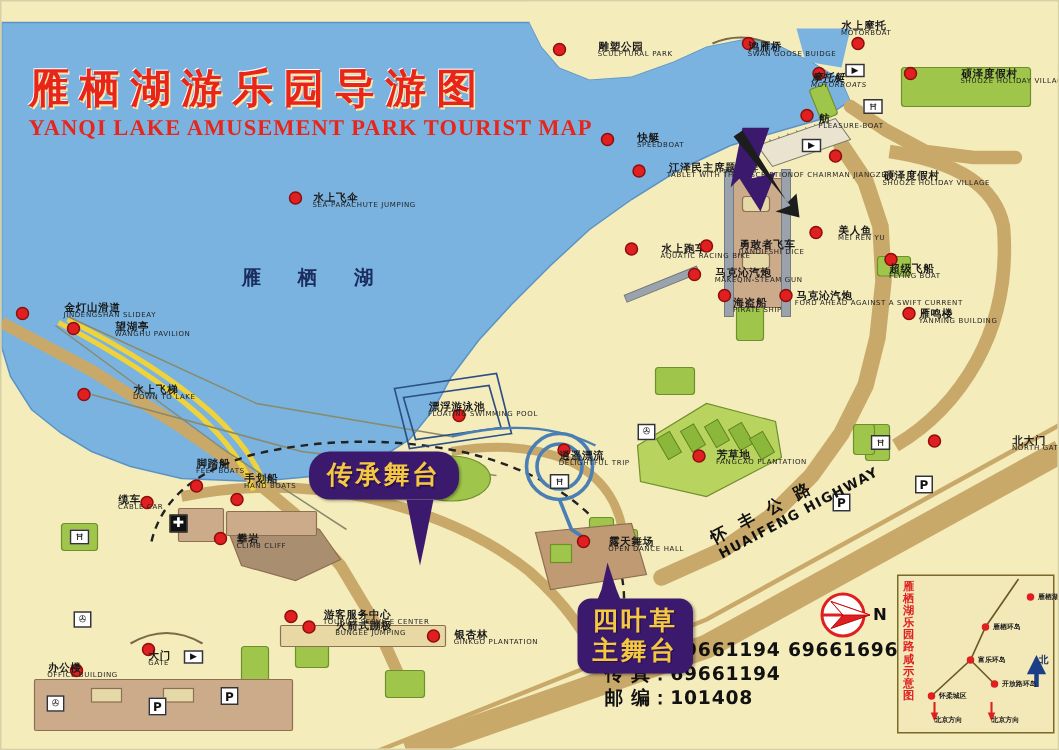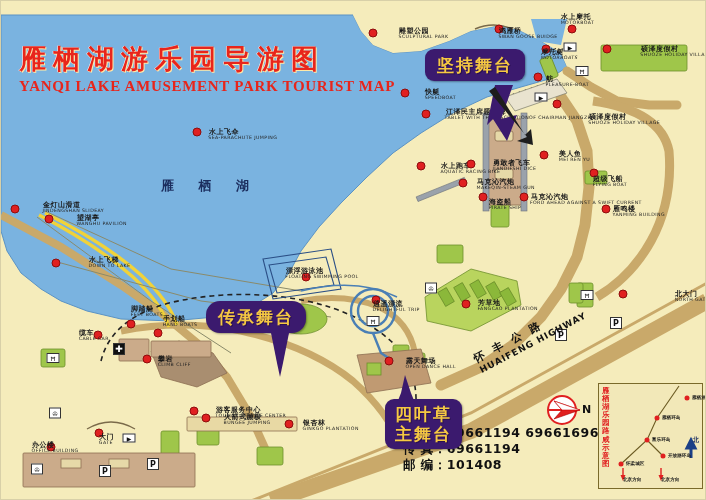--- a/index.html
+++ b/index.html
@@ -427,23 +427,20 @@
         <div class="ilbl" style="left: 53px; top: 53px;">富乐环岛</div>
         <div class="idot" style="left: 64px; top: 72px;"></div>
         <div class="ilbl" style="left: 69px; top: 69px;">开放路环岛</div>
         <div class="idot" style="left: 22px; top: 80px;"></div>
         <div class="ilbl" style="left: 27px; top: 77px;">怀柔城区</div>
         <div class="ilbl" style="left: 24px; top: 93px;">北京方向</div>
         <div class="ilbl" style="left: 62px; top: 93px;">北京方向</div>
       </div>
   </div>
 
-  <div class="callout" style="left:424px;top:48px;">
-    <span>坚持舞台</span>
-  </div>
   <svg class="arrow" style="left:486px;top:84px;" width="60" height="62" viewBox="0 0 60 62">
     <path d="M8,0 L26,0 L14,34 L30,30 L20,56 L6,34 L0,40 Z" fill="#3b1a6e"></path>
     <path d="M2,6 L40,52 L30,56 L46,60 L44,44 L38,50 L8,2 Z" fill="#1d1d1d"></path>
   </svg>
 
   <div class="callout" style="left:205px;top:300px;border-radius:14px;">
     <span>传承舞台</span>
   </div>
   <svg class="arrow" style="left:268px;top:332px;" width="22" height="46" viewBox="0 0 22 46">
     <path d="M2,0 L20,0 L14,30 L11,44 L8,30 Z" fill="#3b1a6e"></path>

